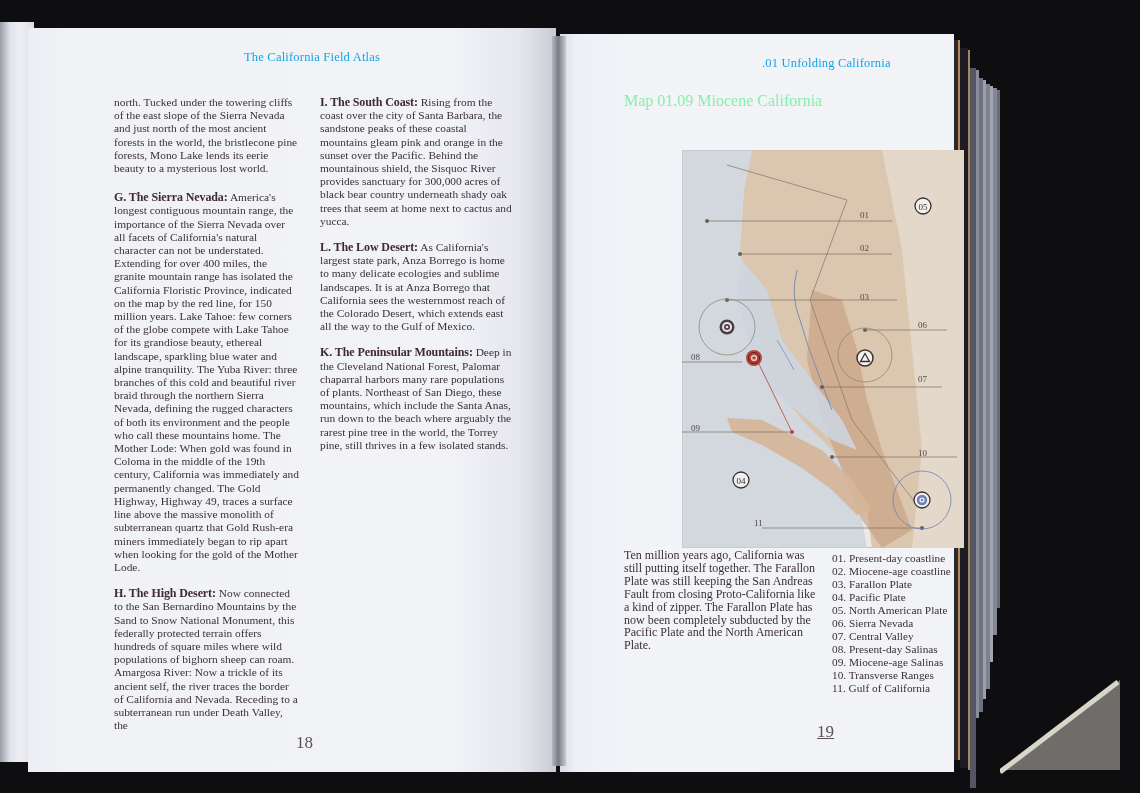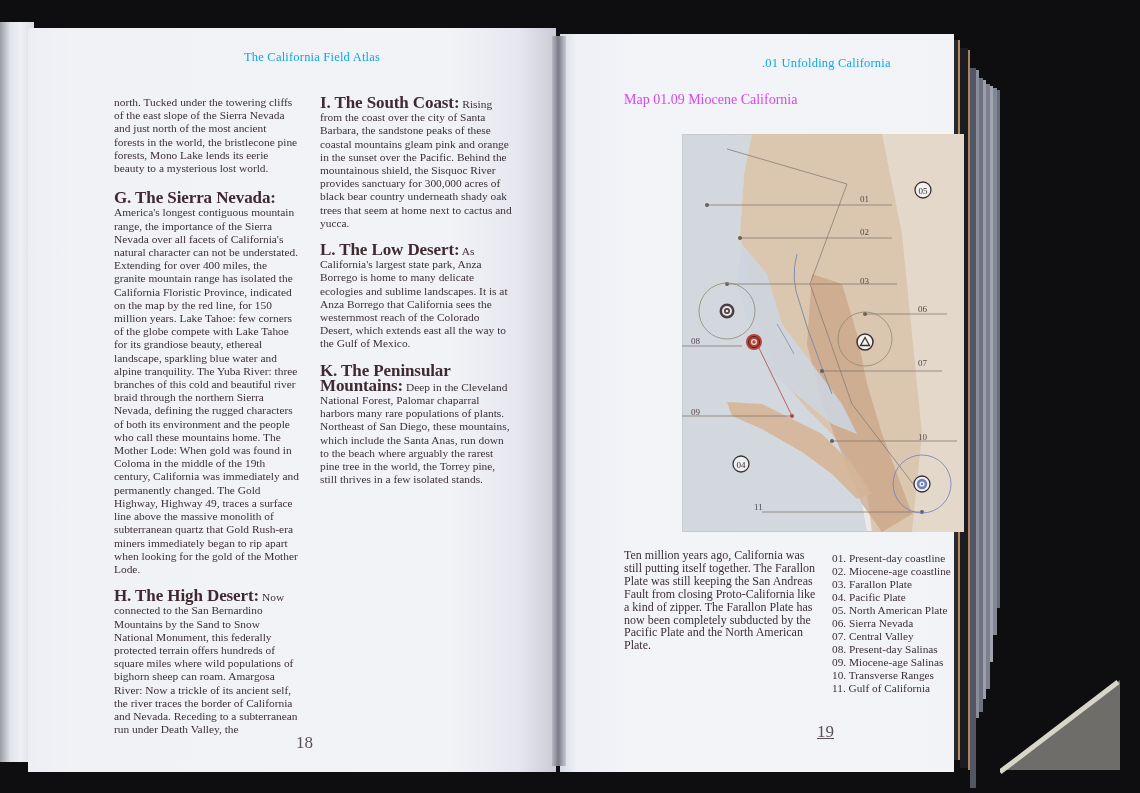--- a/index.html
+++ b/index.html
@@ -8,24 +8,24 @@
   .page{position:absolute;box-sizing:border-box;}
   .page-left{left:28px;top:28px;width:528px;height:744px;background:linear-gradient(90deg,#eceef3 0,#f1f2f6 8%,#f2f3f7 80%,#e6e7ee 93%,#c9cad3 100%);border-top-left-radius:4px;}
   .page-right{left:560px;top:34px;width:394px;height:738px;background:linear-gradient(90deg,#d9dbe4 0,#eef0f6 4%,#f3f4f8 20%,#f2f3f7 100%);}
   .gutter{position:absolute;left:552px;top:36px;width:14px;height:730px;background:linear-gradient(90deg,#b7b8c2,#7a7b86 45%,#c8c9d2);}
   .page-stack{position:absolute;left:954px;top:40px;width:186px;height:720px;}
   .stack-line{position:absolute;top:0;height:100%;}
   .corner{position:absolute;left:1000px;top:680px;width:0;height:0;border-left:120px solid transparent;border-bottom:90px solid #6f6d6a;}
   .running-head{position:absolute;font-size:12.5px;color:#0ea5e9;letter-spacing:0.2px;}
   .col{position:absolute;font-size:11.4px;line-height:13.2px;color:#3c3034;}
   .col p{margin:0 0 13px 0;}
-  .lead{font-size:17px;font-weight:bold;color:#3e2a30;letter-spacing:-0.1px;}
+  .lead{font-size:12px;font-weight:bold;color:#3e2a30;letter-spacing:-0.1px;}
   .page-num{position:absolute;font-size:17px;color:#5a5054;}
-  .map-title{position:absolute;left:624px;top:92px;font-size:14px;color:#d946ef;}
-  .map-frame{position:absolute;left:682px;top:134px;width:282px;height:398px;background:#eceae6;box-shadow:0 0 0 1px #c9c2b8 inset;}
+  .map-title{position:absolute;left:624px;top:92px;font-size:16px;color:#86efac;}
+  .map-frame{position:absolute;left:682px;top:150px;width:282px;height:398px;background:#eceae6;box-shadow:0 0 0 1px #c9c2b8 inset;}
   .map-frame svg{position:absolute;left:0;top:0;}
   .caption{position:absolute;left:624px;top:549px;width:195px;font-size:12px;line-height:12.9px;color:#3c3034;}
   .legend{position:absolute;left:832px;top:552px;font-size:11.3px;line-height:13px;color:#3c3034;list-style:none;margin:0;padding:0;}
   .legend li{white-space:nowrap;}
 </style>
 </head>
 <body>
 
 <div class="edge-left"></div>
 <div class="page page-left"></div>

